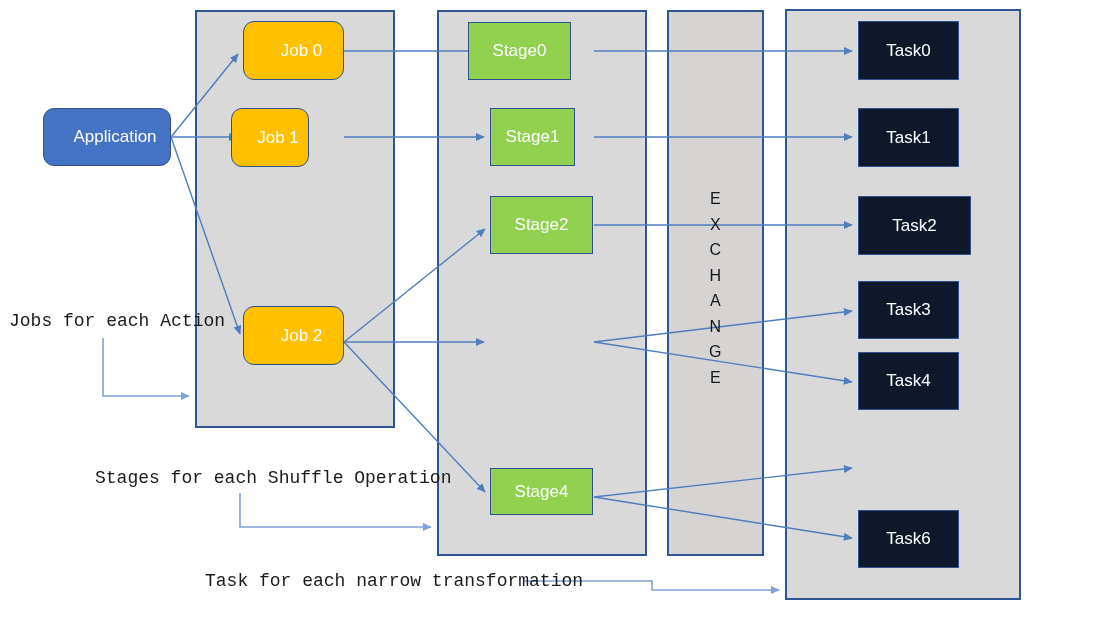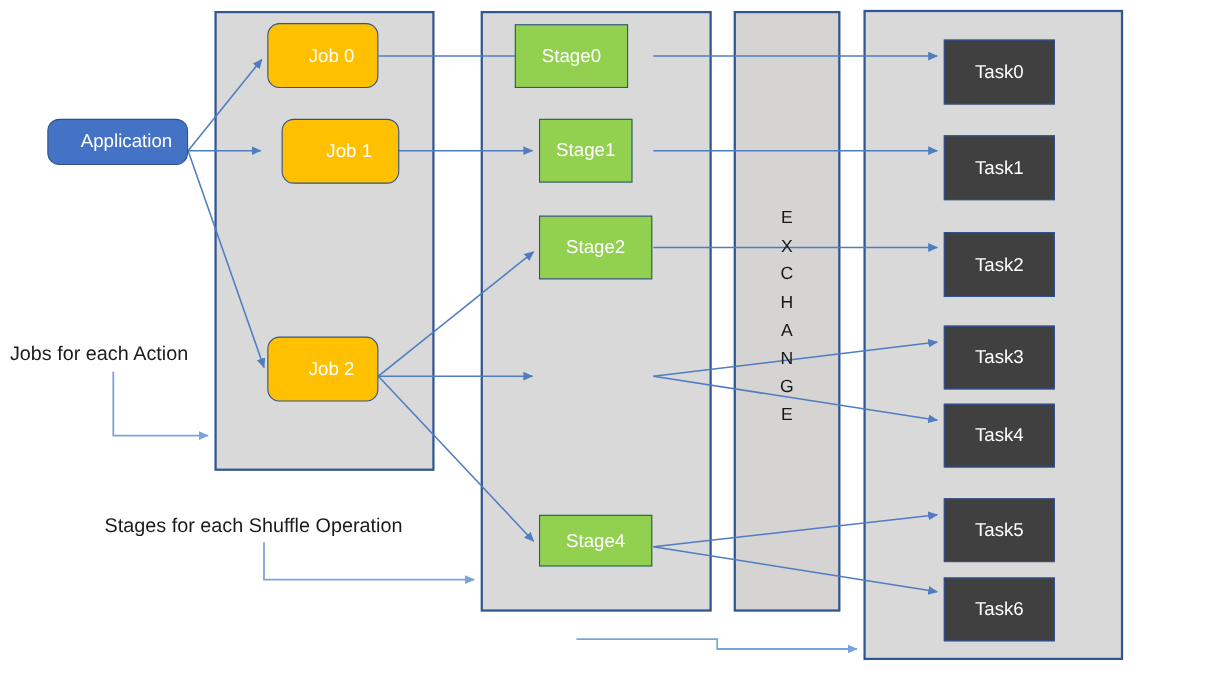--- a/index.html
+++ b/index.html
@@ -28,27 +28,28 @@
     color:#ffffff;
     font-size:17px;
     border:1.5px solid #2F528F;
     box-sizing:border-box;
     z-index:3;
   }
   .rounded{ border-radius:11px;padding-left:16px; }
   .app   { background:#4472C4; }
   .job   { background:#FFC000; }
   .stage { background:#92D050; }
-  .task  { background:#404040;margin-top:15px; }
+  .task  { background:#0f172a; }
   .caption{
     position:absolute;
     color:#1b1b1b;
     font-size:18px;
     white-space:nowrap;
     z-index:3;
+    font-family:Liberation Mono, monospace;
   }
   .exchange-label{
     position:absolute;
     left:667px;top:186px;width:97px;
     text-align:center;
     color:#161616;
     font-size:16px;
     line-height:25.5px;
     white-space:pre-line;
     z-index:3;
@@ -95,44 +96,44 @@
       <line x1="594" y1="497" x2="852" y2="538" marker-end="url(#ah)"></line>
     </g>
 
     <g stroke="#7DA2D9" stroke-width="1.6" fill="none">
       <path d="M103,338 L103,396 L189,396" marker-end="url(#ah2)"></path>
       <path d="M240,493 L240,527 L431,527" marker-end="url(#ah2)"></path>
       <path d="M524,581 L652,581 L652,590 L779,590" marker-end="url(#ah2)"></path>
     </g>
   </svg>
 
-  <div class="node app rounded" style="left:43px;top:108px;width:128px;height:42px">Application</div>
+  <div class="node app rounded" style="left:43px;top:108px;width:128px;height:58px">Application</div>
 
   <div class="node job rounded" style="left:243px;top:21px;width:101px;height:59px">Job 0</div>
-  <div class="node job rounded" style="left:256px;top:108px;width:107px;height:59px">Job 1</div>
+  <div class="node job rounded" style="left:231px;top:108px;width:78px;height:59px">Job 1</div>
   <div class="node job rounded" style="left:243px;top:306px;width:101px;height:59px">Job 2</div>
 
   <div class="node stage" style="left:468px;top:22px;width:103px;height:58px">Stage0</div>
   <div class="node stage" style="left:490px;top:108px;width:85px;height:58px">Stage1</div>
   <div class="node stage" style="left:490px;top:196px;width:103px;height:58px">Stage2</div>
   <div class="node stage" style="left:490px;top:468px;width:103px;height:47px">Stage4</div>
 
   <div class="node task" style="left:858px;top:21px;width:101px;height:59px">Task0</div>
   <div class="node task" style="left:858px;top:108px;width:101px;height:59px">Task1</div>
-  <div class="node task" style="left:858px;top:196px;width:101px;height:59px">Task2</div>
+  <div class="node task" style="left:858px;top:196px;width:113px;height:59px">Task2</div>
   <div class="node task" style="left:858px;top:281px;width:101px;height:58px">Task3</div>
   <div class="node task" style="left:858px;top:352px;width:101px;height:58px">Task4</div>
-  <div class="node task" style="left:858px;top:438px;width:101px;height:58px">Task5</div>
   <div class="node task" style="left:858px;top:510px;width:101px;height:58px">Task6</div>
 
   <div class="exchange-label">E
 X
 C
 H
 A
 N
 G
 E</div>
 
   <div class="caption" style="left:9px;top:311px">Jobs for each Action</div>
   <div class="caption" style="left:95px;top:468px">Stages for each Shuffle Operation</div>
+  <div class="caption" style="left:205px;top:571px">Task for each narrow transformation</div>
 
 </div>
 
 </body></html>

